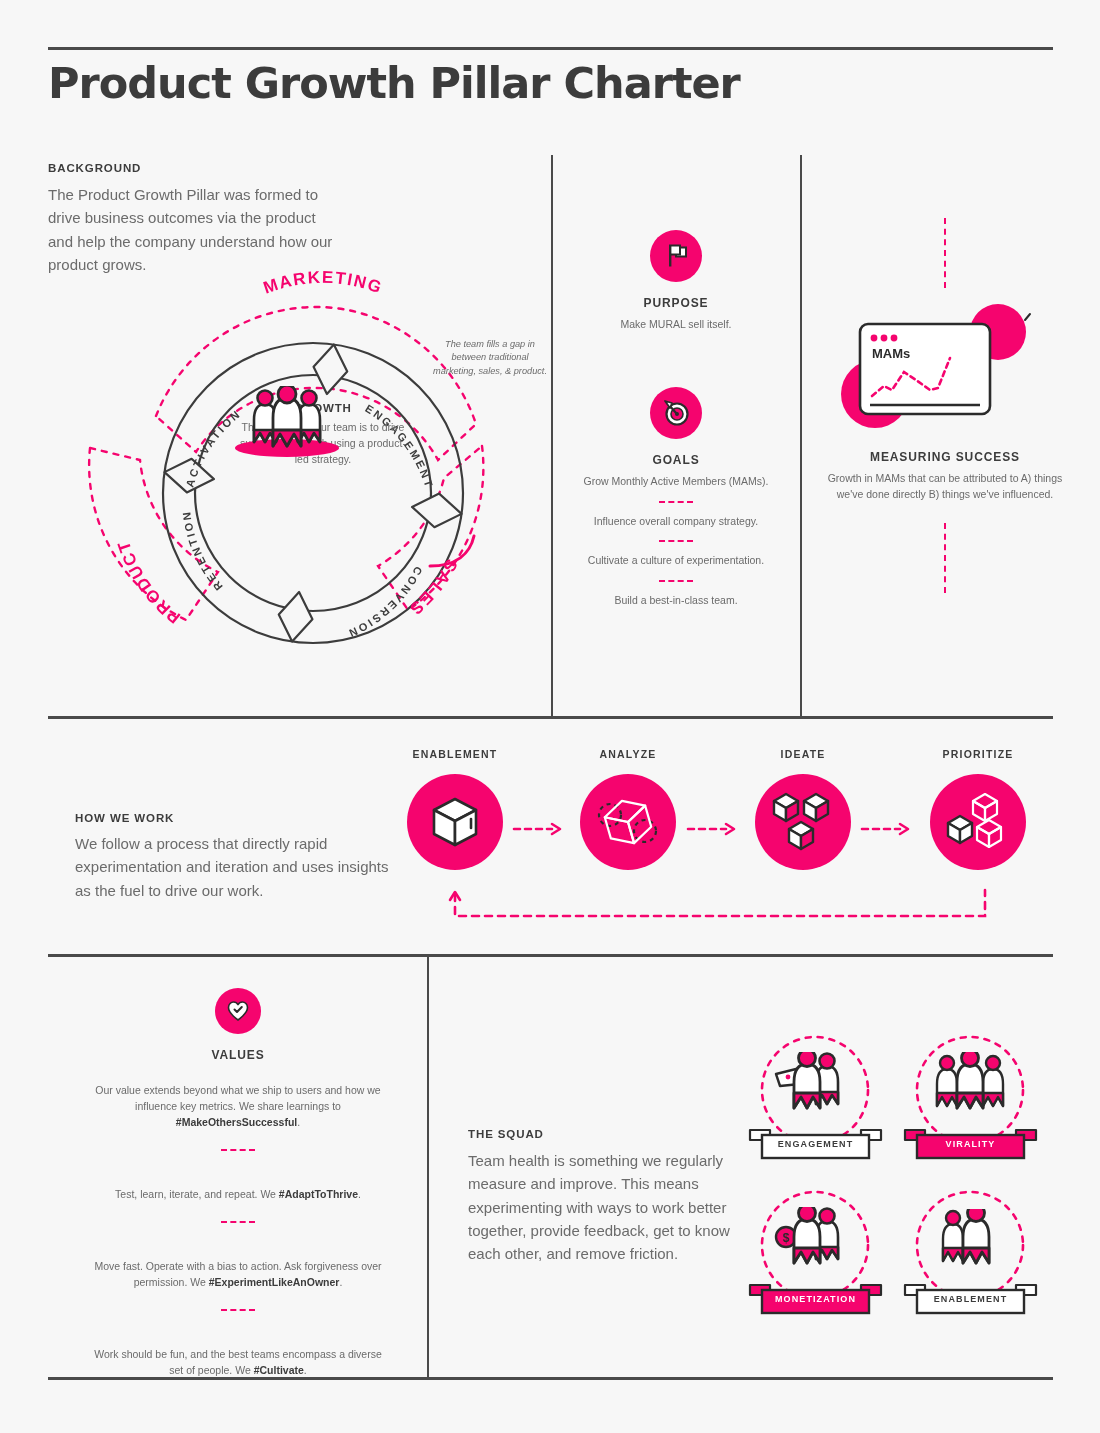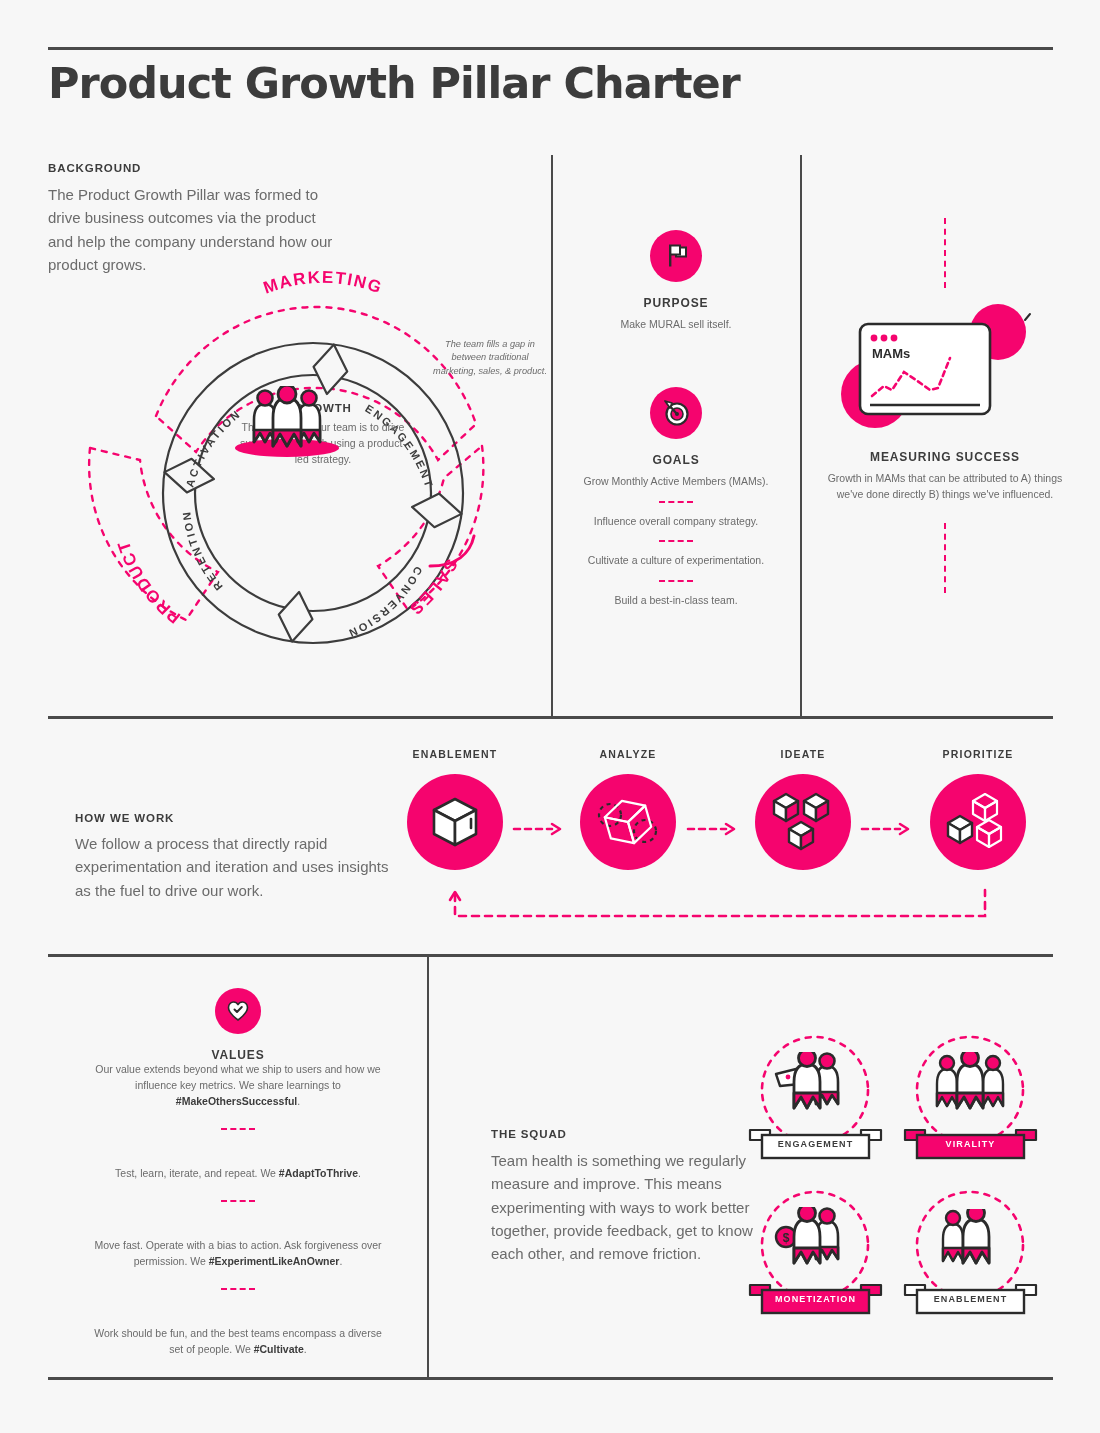--- a/index.html
+++ b/index.html
@@ -84,21 +84,21 @@
   }
   .arrow{position:absolute;top:74px;width:56px;height:14px;}
   #loopback{position:absolute;left:0;top:140px;width:660px;height:42px;}
 
   
   #values{position:absolute;left:88px;top:988px;width:300px;}
   .val-item{font-size:10.5px;line-height:1.52;color:#6b6b6b;text-align:center;margin-top:36px;}
   .val-item b{color:#3c3c3c;font-weight:bold;}
 
   
-  #squad-text{position:absolute;left:491px;top:1128px;width:262px;}
+  #squad-text{position:absolute;left:468px;top:1128px;width:262px;}
   #squad-text .sec-body{margin-top:9px;}
   #squad-grid{position:absolute;left:748px;top:1030px;width:290px;height:290px;}
   .squad-card{position:absolute;width:135px;height:135px;}
   .squad-circle{position:absolute;left:7px;top:0;width:120px;height:120px;}
   .banner{position:absolute;left:0;top:96px;width:135px;height:36px;}
   .banner-label{
     position:absolute;left:0;top:104px;width:135px;text-align:center;
     font-size:9px;font-weight:bold;letter-spacing:1.1px;line-height:20px;
     z-index:3;pointer-events:none;
   }
@@ -397,21 +397,21 @@
 
   <div id="values">
     <div class="icon-circle" style="width:46px;height:46px">
       <svg width="24" height="24" viewBox="0 0 24 24">
         <path d="M12,21 C12,21 2.5,14.5 2.5,8.6 C2.5,5.2 5,3 7.6,3 C9.6,3 11.2,4.2 12,5.6 C12.8,4.2 14.4,3 16.4,3 C19,3 21.5,5.2 21.5,8.6 C21.5,14.5 12,21 12,21 Z" fill="#fff" stroke="#2b2b2b" stroke-width="1.6" stroke-linejoin="round"></path>
         <path d="M8.5,10.5 L11,13 L15.8,8" fill="none" stroke="#2b2b2b" stroke-width="2" stroke-linecap="round" stroke-linejoin="round"></path>
       </svg>
     </div>
     <div class="blk-head">VALUES</div>
 
-    <div class="val-item" style="margin-top:0">
+    <div class="val-item" style="margin-top:21px">
       <span>Our value extends beyond what we ship to users and how we influence key metrics. We share learnings to </span><b>#MakeOthersSuccessful</b><span>.</span>
     </div>
     <div class="dash-sep" style="margin:18px auto"></div>
 
     <div class="val-item">
       <span>Test, learn, iterate, and repeat. We </span><b>#AdaptToThrive</b><span>.</span>
     </div>
     <div class="dash-sep" style="margin:18px auto"></div>
 
     <div class="val-item">

